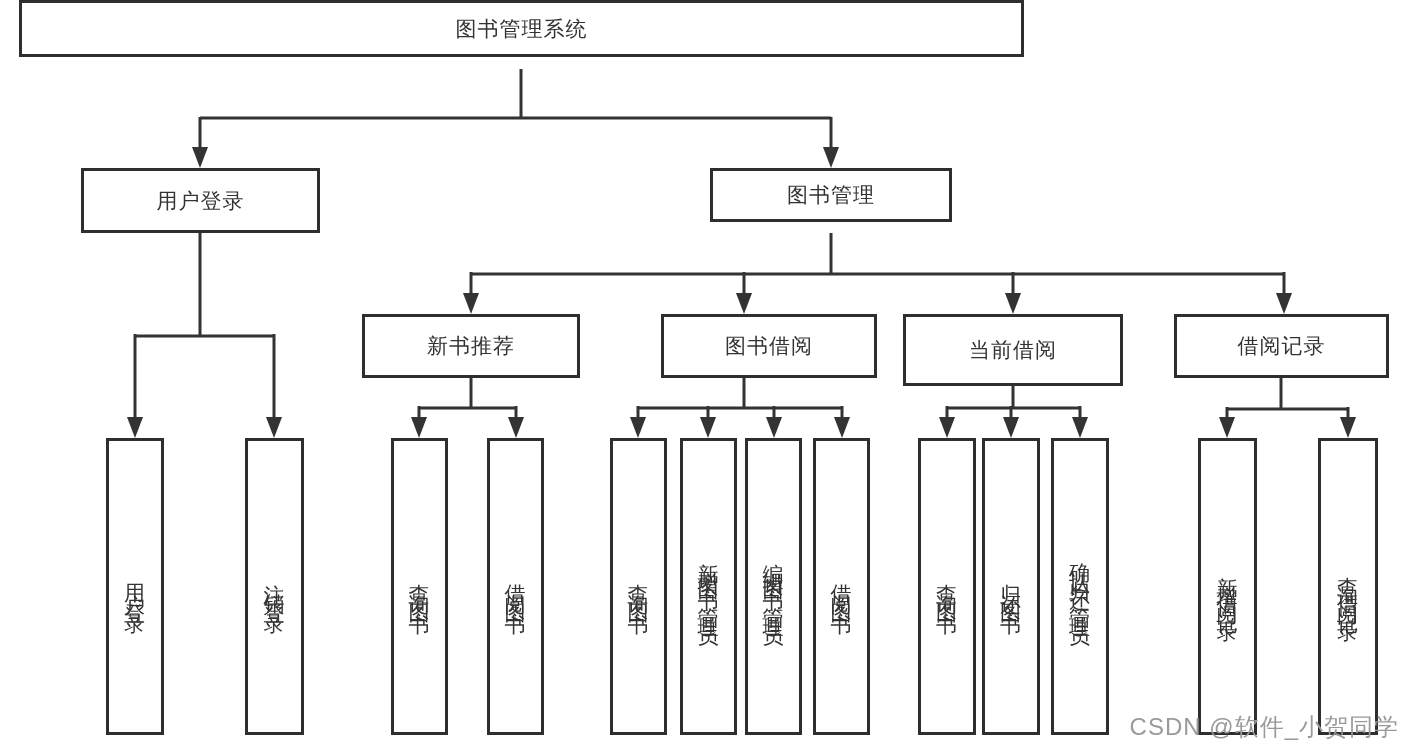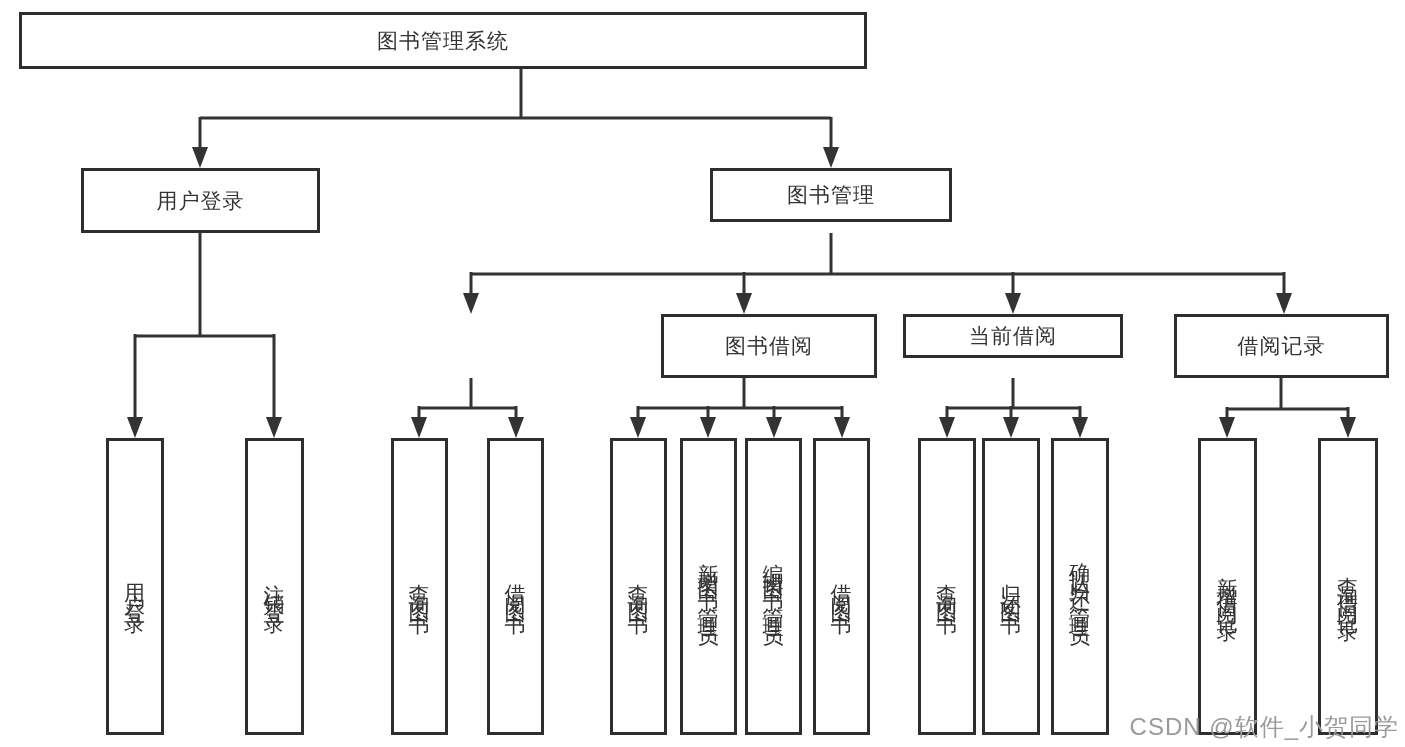--- a/index.html
+++ b/index.html
@@ -114,35 +114,38 @@
       <polygon points="766,417 782,417 774,438"></polygon>
       <polygon points="834,417 850,417 842,438"></polygon>
       <polygon points="939,417 955,417 947,438"></polygon>
       <polygon points="1003,417 1019,417 1011,438"></polygon>
       <polygon points="1072,417 1088,417 1080,438"></polygon>
       <polygon points="1219,417 1235,417 1227,438"></polygon>
       <polygon points="1340,417 1356,417 1348,438"></polygon>
     </g>
   </svg>
 
-  <div class="node" style="left:19px;top:12px;width:848px;height:57px">
+  <div class="node" style="left:19px;top:0;width:1005px;height:57px">
     <span class="hlabel">图书管理系统</span>
   </div>
 
   <div class="node" style="left:81px;top:168px;width:239px;height:65px">
     <span class="hlabel">用户登录</span>
   </div>
   <div class="node" style="left:710px;top:168px;width:242px;height:54px">
     <span class="hlabel">图书管理</span>
   </div>
 
+  <div class="node" style="left:362px;top:314px;width:218px;height:64px">
+    <span class="hlabel">新书推荐</span>
+  </div>
   <div class="node" style="left:661px;top:314px;width:216px;height:64px">
     <span class="hlabel">图书借阅</span>
   </div>
-  <div class="node" style="left:903px;top:314px;width:220px;height:44px">
+  <div class="node" style="left:903px;top:314px;width:220px;height:72px">
     <span class="hlabel">当前借阅</span>
   </div>
   <div class="node" style="left:1174px;top:314px;width:215px;height:64px">
     <span class="hlabel">借阅记录</span>
   </div>
 
   <div class="node" style="left:106px;top:438px;width:58px;height:297px">
     <span class="vtext">用户登录</span>
   </div>
   <div class="node" style="left:245px;top:438px;width:59px;height:297px">

